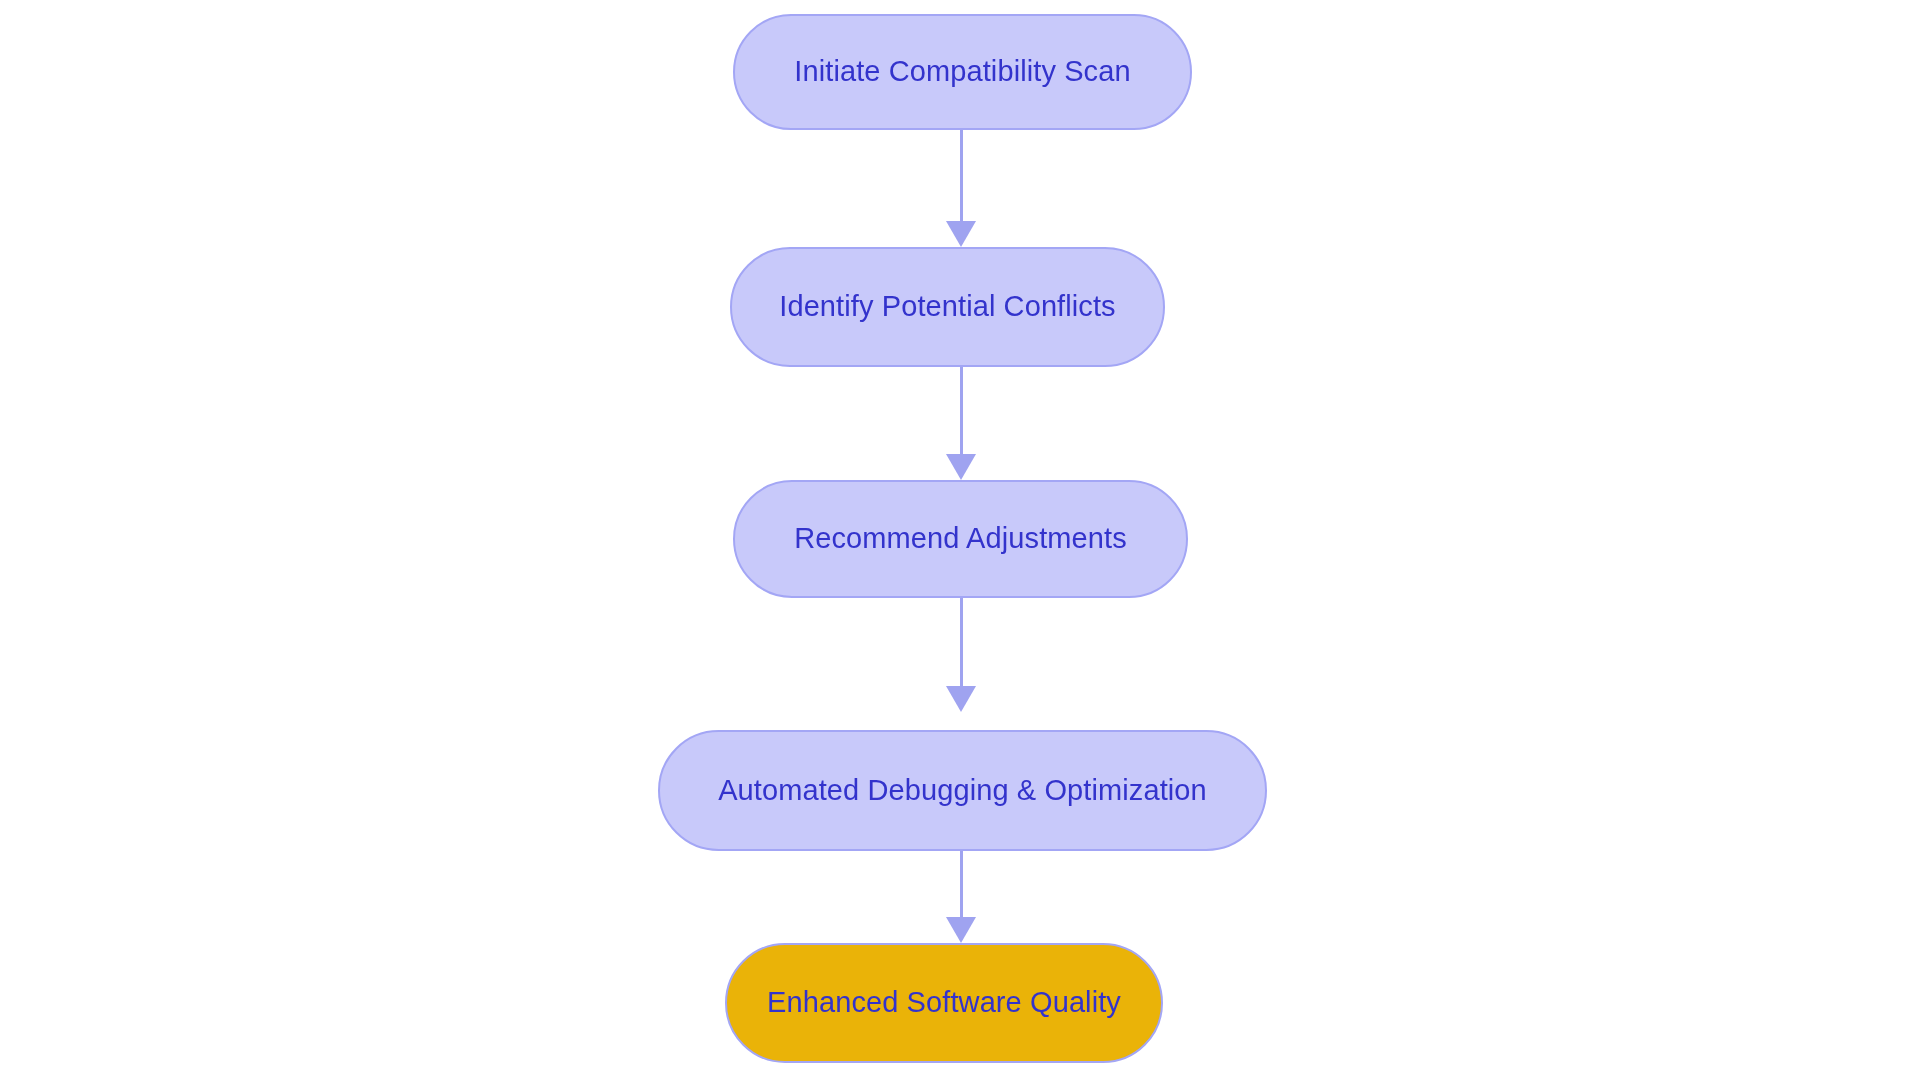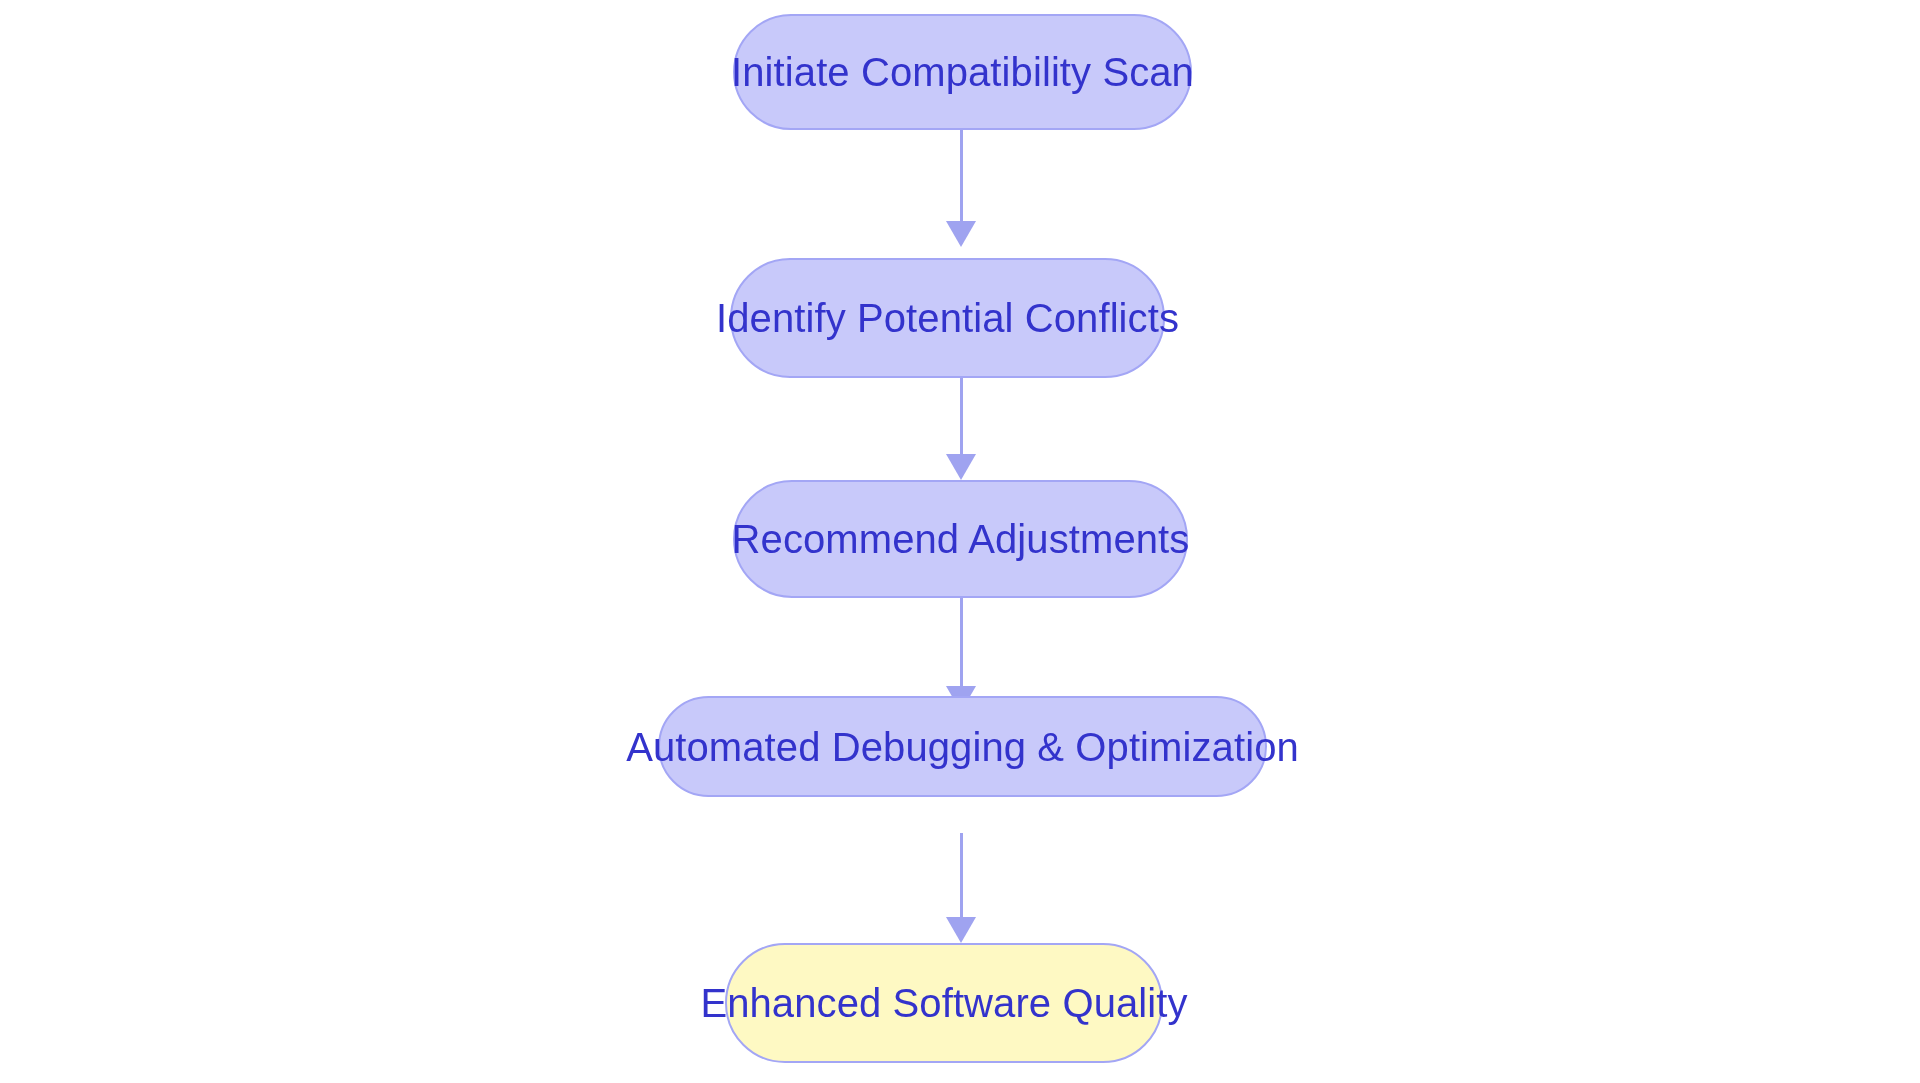--- a/index.html
+++ b/index.html
@@ -25,21 +25,21 @@
   .flow-node {
     position: absolute;
     box-sizing: border-box;
     display: flex;
     align-items: center;
     justify-content: center;
     background: #c8c9fa;
     border: 2px solid #a3a6f5;
     border-radius: 999px;
     color: #3333cc;
-    font-size: 40px;
+    font-size: 29px;
     font-weight: 400;
     letter-spacing: 0.1px;
     line-height: 1.1;
     white-space: nowrap;
     text-align: center;
     -webkit-font-smoothing: antialiased;
   }
 
   .node-label {
     display: block;
@@ -88,29 +88,29 @@
   </div>
   <div class="flow-edge" id="edge-4" style="left: 960px; top: 833px; width: 3px; height: 110px;">
     <div class="edge-line" style="height: 84px; background: rgb(159, 163, 240);"></div>
     <div class="edge-head" style="top: 84px; border-top-color: rgb(159, 163, 240);"></div>
   </div>
 
   <div class="flow-node" id="node-1" style="left: 733px; top: 14px; width: 459px; height: 116px; background: rgb(200, 201, 250); border-color: rgb(163, 166, 245); color: rgb(51, 51, 204);">
     <span class="node-label">Initiate Compatibility Scan</span>
   </div>
 
-  <div class="flow-node" id="node-2" style="left: 730px; top: 247px; width: 435px; height: 120px; background: rgb(200, 201, 250); border-color: rgb(163, 166, 245); color: rgb(51, 51, 204); margin-top: 11px;">
+  <div class="flow-node" id="node-2" style="left: 730px; top: 247px; width: 435px; height: 120px; background: rgb(200, 201, 250); border-color: rgb(163, 166, 245); color: rgb(51, 51, 204);">
     <span class="node-label">Identify Potential Conflicts</span>
   </div>
 
   <div class="flow-node" id="node-3" style="left: 733px; top: 480px; width: 455px; height: 118px; background: rgb(200, 201, 250); border-color: rgb(163, 166, 245); color: rgb(51, 51, 204); text-align: right;">
     <span class="node-label">Recommend Adjustments</span>
   </div>
 
-  <div class="flow-node" id="node-4" style="left: 658px; top: 696px; width: 609px; height: 101px; background: rgb(200, 201, 250); border-color: rgb(163, 166, 245); color: rgb(51, 51, 204);">
+  <div class="flow-node" id="node-4" style="left: 658px; top: 730px; width: 609px; height: 121px; background: rgb(200, 201, 250); border-color: rgb(163, 166, 245); color: rgb(51, 51, 204);">
     <span class="node-label">Automated Debugging &amp; Optimization</span>
   </div>
 
-  <div class="flow-node" id="node-5" style="left: 725px; top: 943px; width: 438px; height: 120px; background: #fef9c3; border-color: rgb(163, 166, 245); color: rgb(51, 51, 204); align-items: center;">
+  <div class="flow-node" id="node-5" style="left: 725px; top: 943px; width: 438px; height: 120px; background: #eab308; border-color: rgb(163, 166, 245); color: rgb(51, 51, 204); align-items: center;">
     <span class="node-label">Enhanced Software Quality</span>
   </div>
 
 </div>
 
 </body></html>

